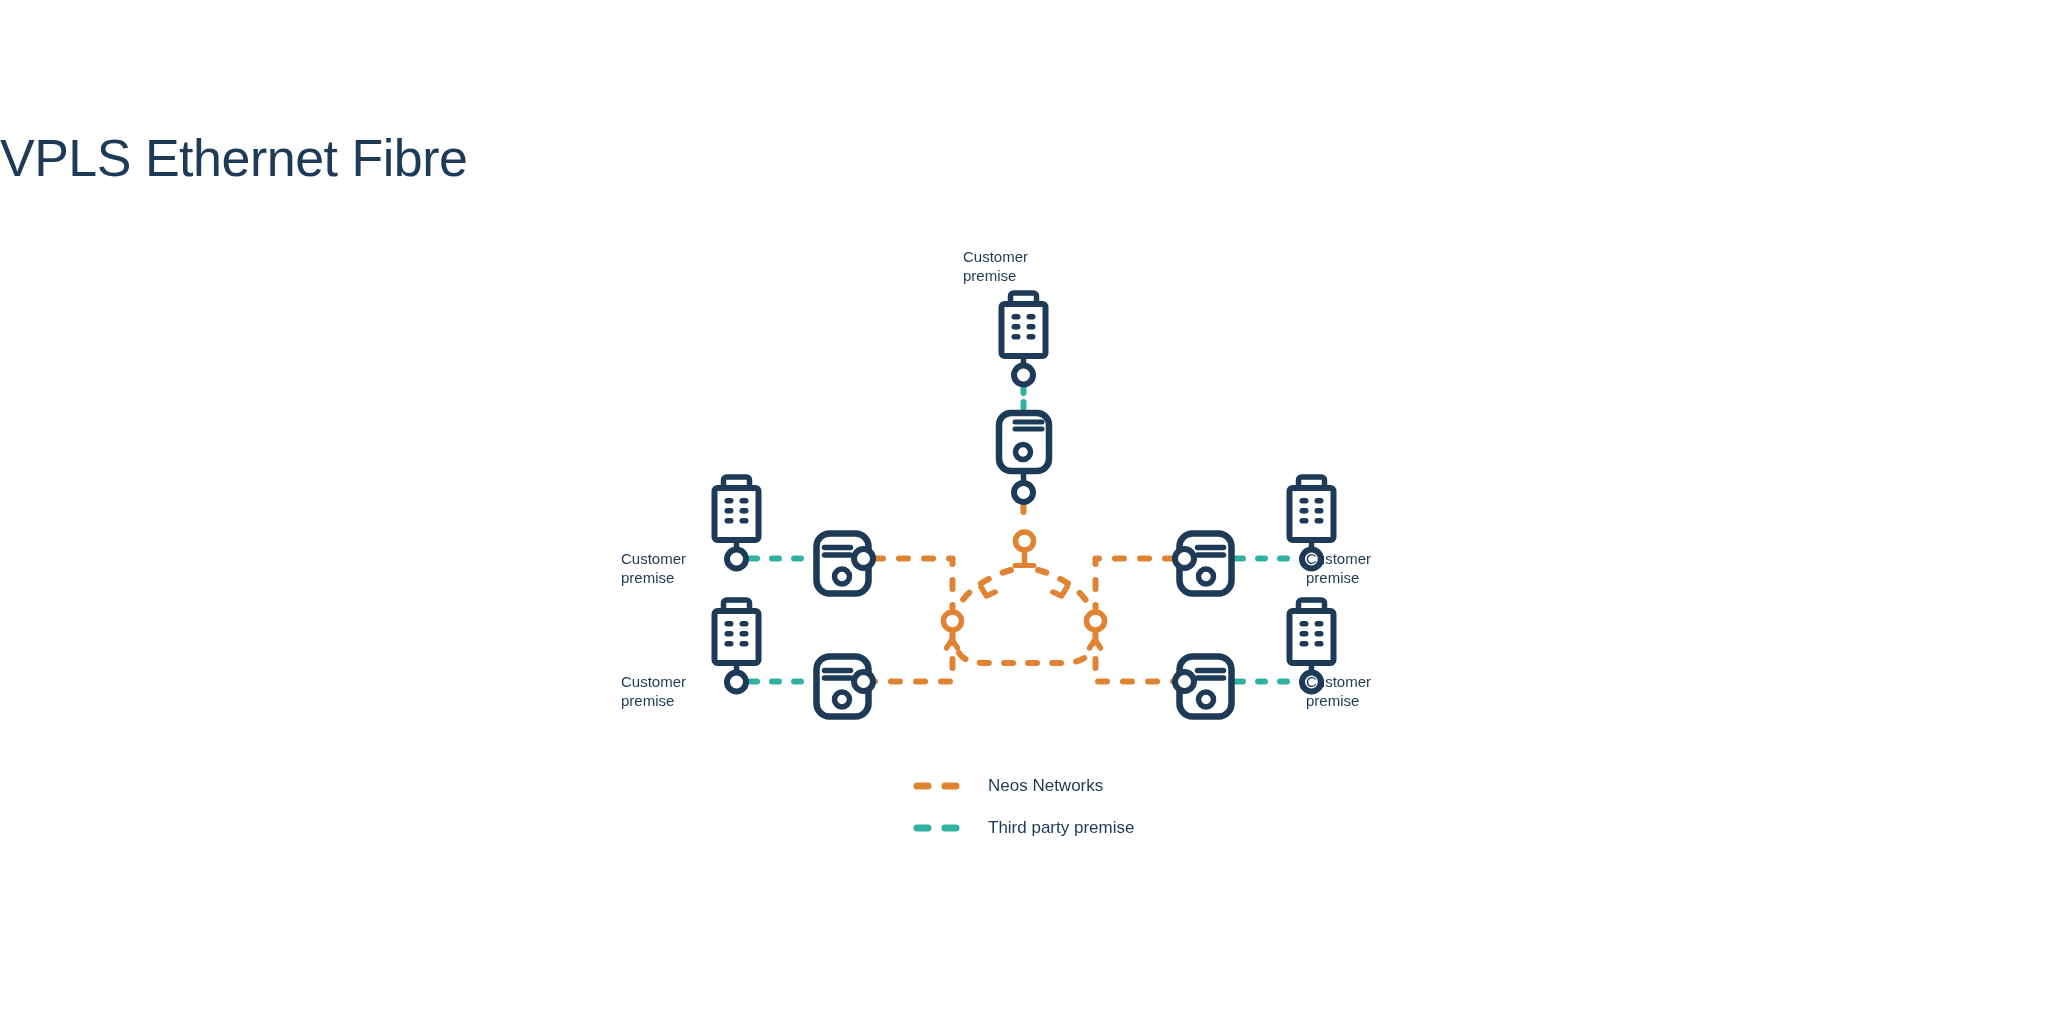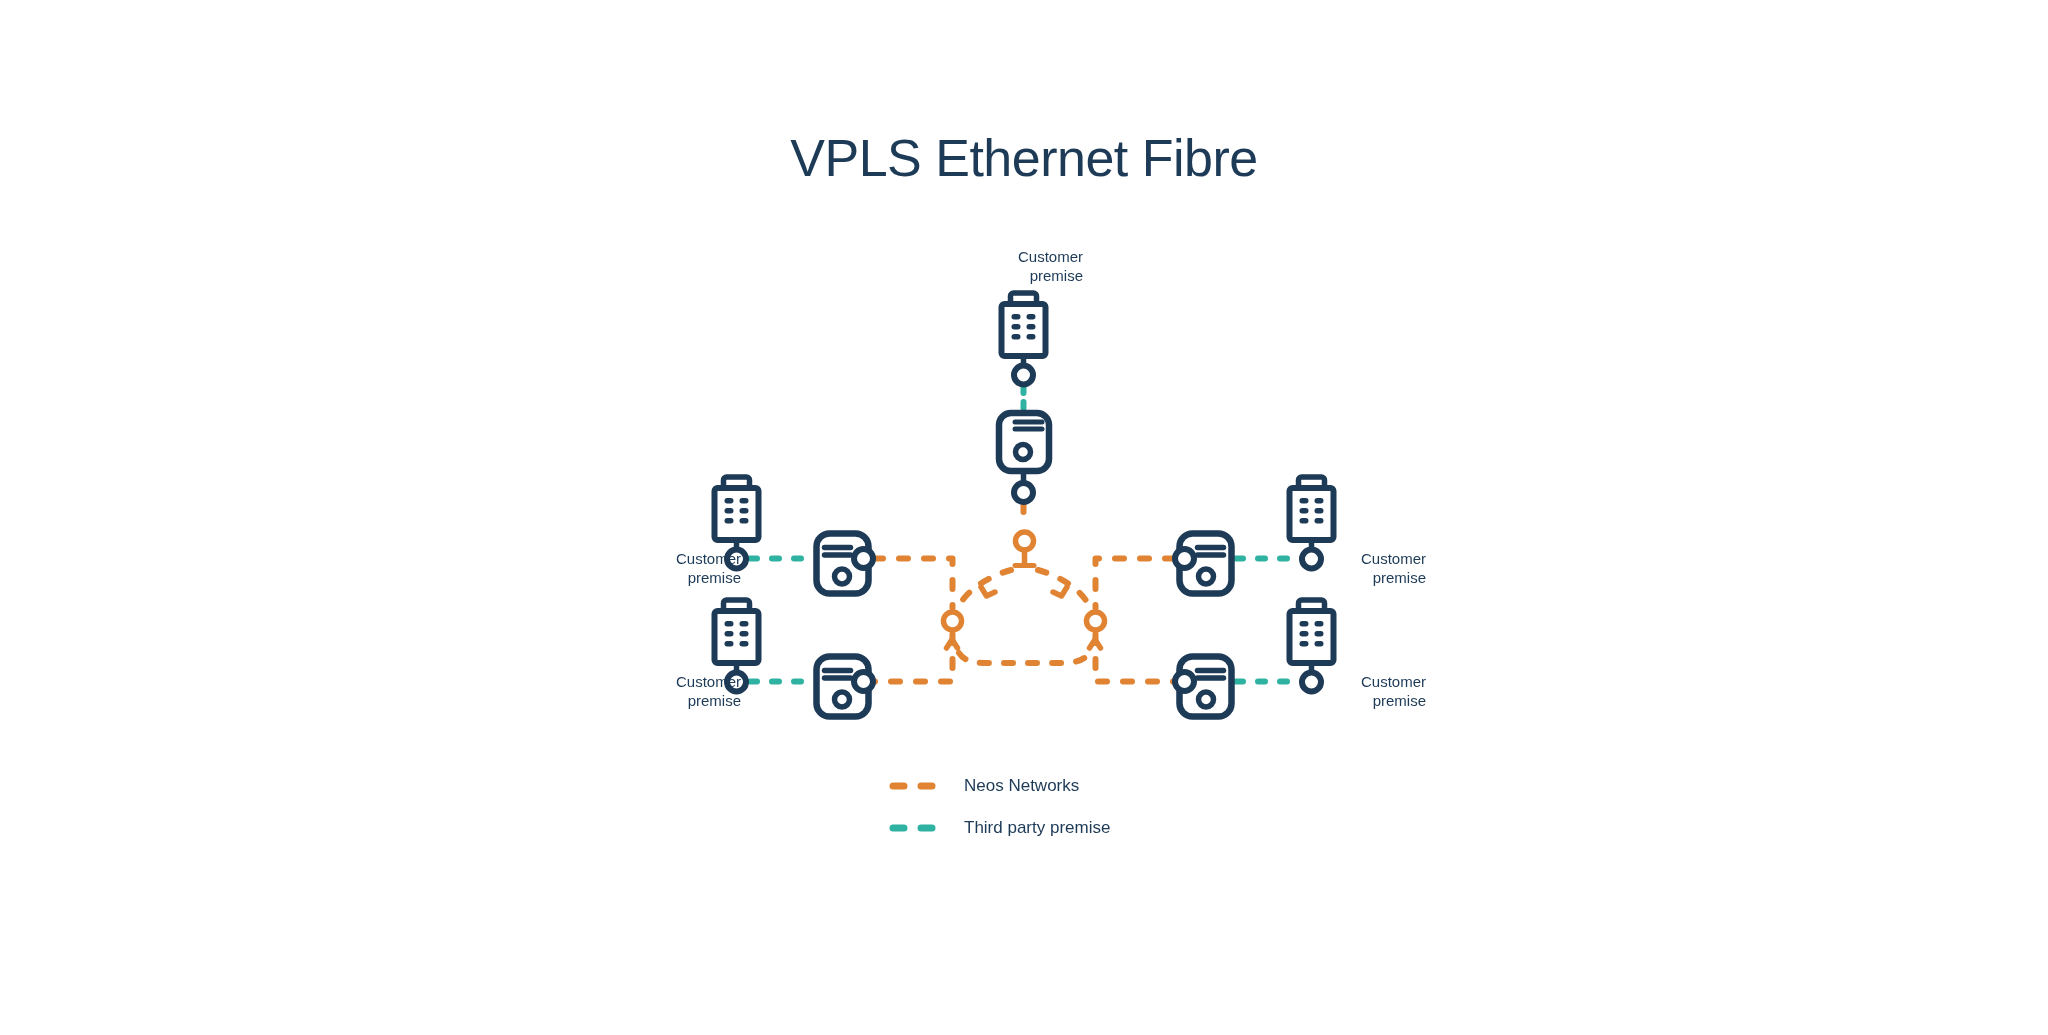--- a/index.html
+++ b/index.html
@@ -5,38 +5,37 @@
   html,body{margin:0;padding:0;background:#fff;}
   .canvas{
     position:relative;
     width:2048px;height:1035px;
     background:var(--background,#ffffff);
     font-family:"Liberation Sans", sans-serif;
     overflow:hidden;
   }
   .title{
     position:absolute;top:128px;left:0;right:0;
-    text-align:center;
     font-size:52px;
     font-weight:500;
     letter-spacing:-0.5px;
     color:var(--navy,#1d3a57);
   }
   .diagram-svg{position:absolute;top:0;left:0;}
   .node-label{
     position:absolute;
     width:120px;
     font-size:15px;
     line-height:19px;
-    text-align:right;
+    text-align:left;
     color:var(--navy,#1d3a57);
   }
   .node-label span{display:block;}
   .legend{
-    position:absolute;left:888px;top:774px;
+    position:absolute;left:912px;top:774px;
   }
   .legend-row{
     display:flex;align-items:center;
     height:24px;margin-bottom:18px;
   }
   .legend-swatch{margin-right:24px;display:block;}
   .legend-label{
     font-size:17px;
     color:var(--navy,#1d3a57);
   }

